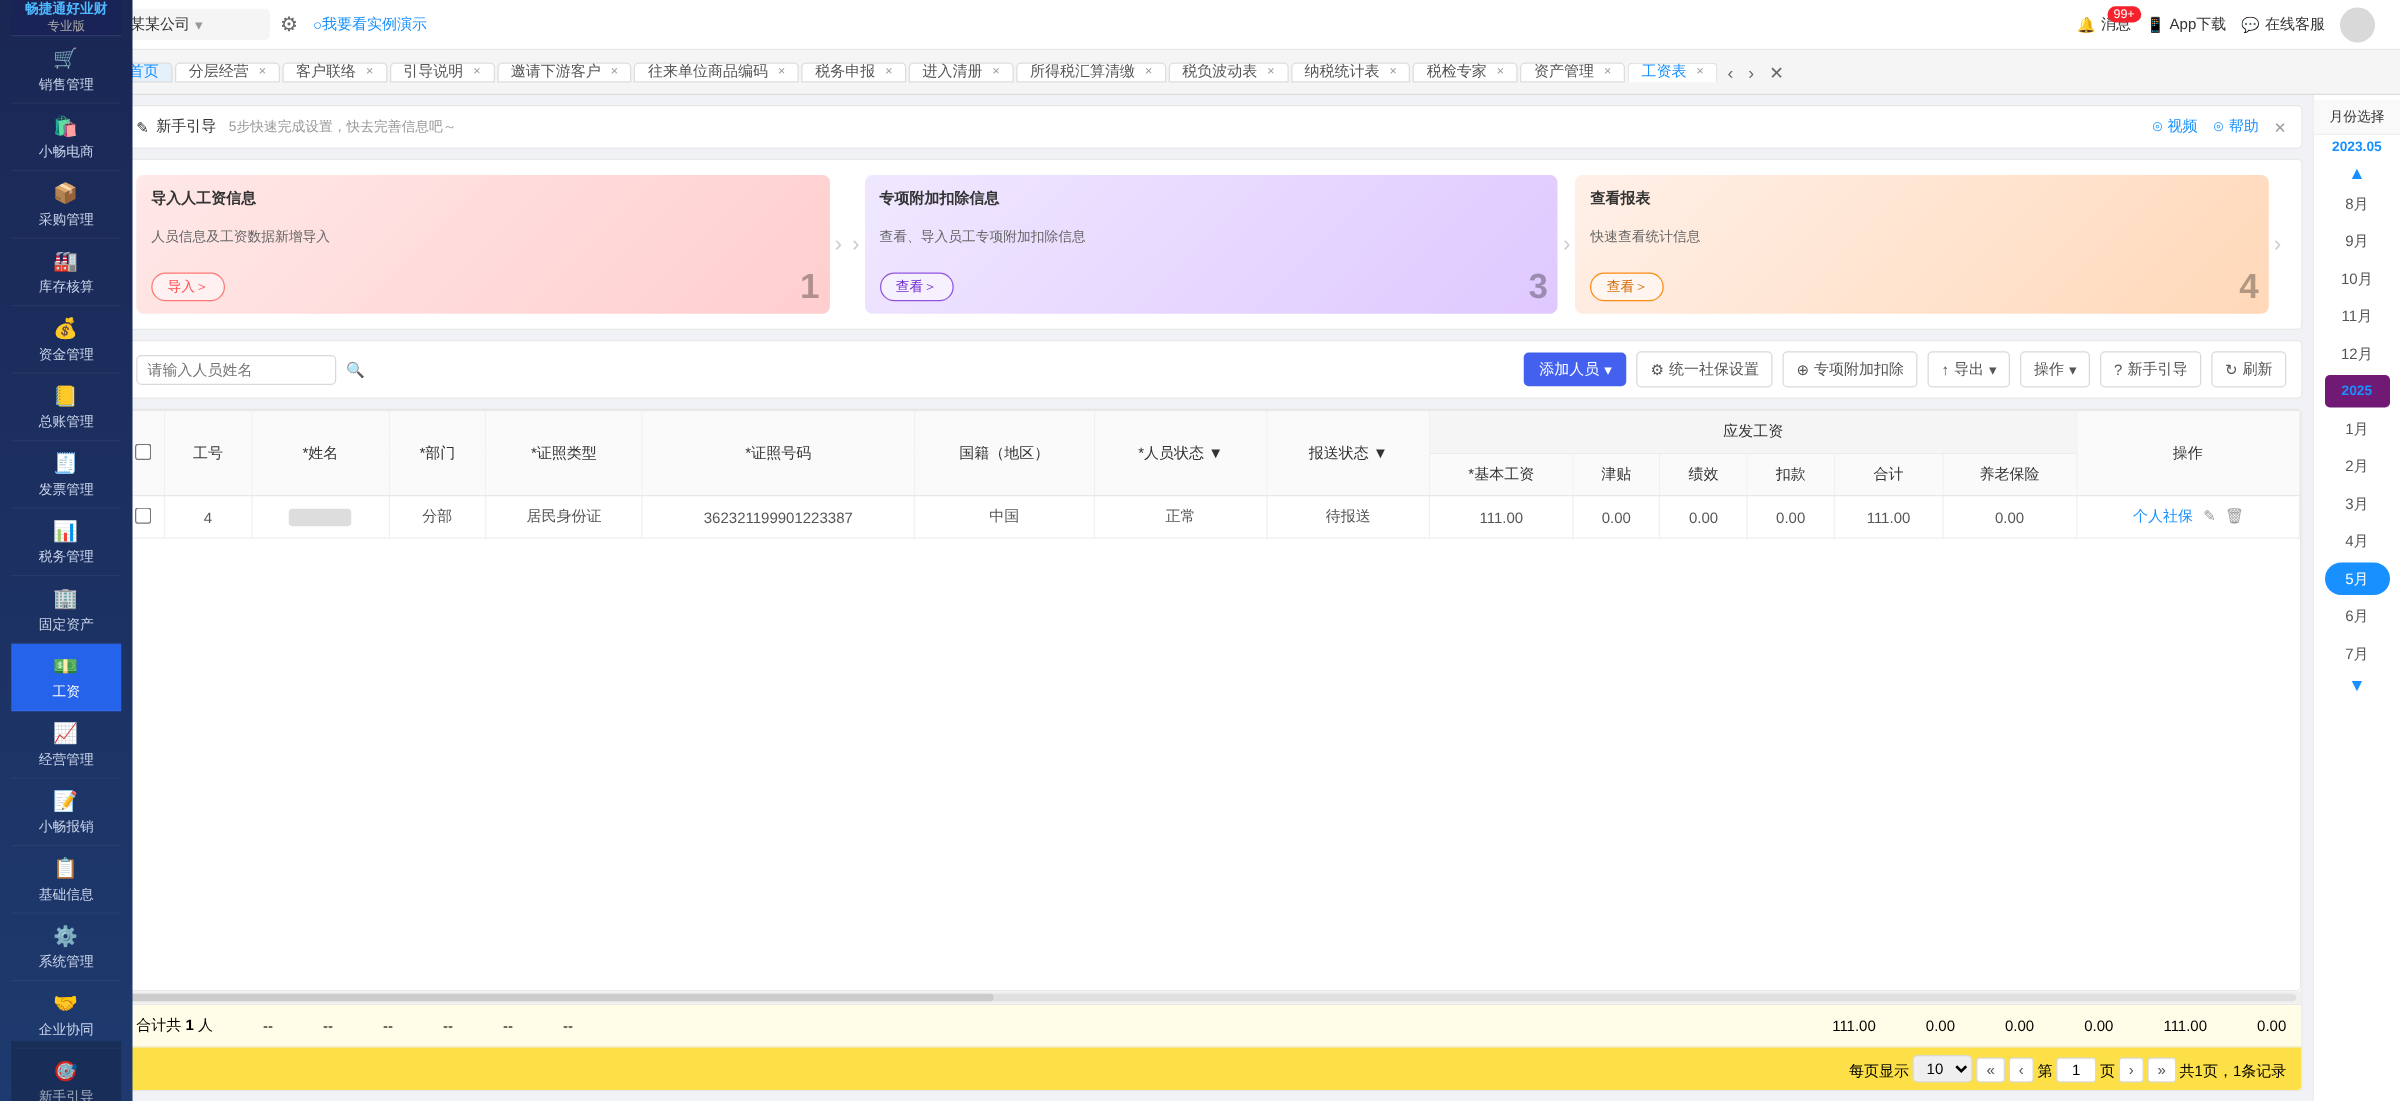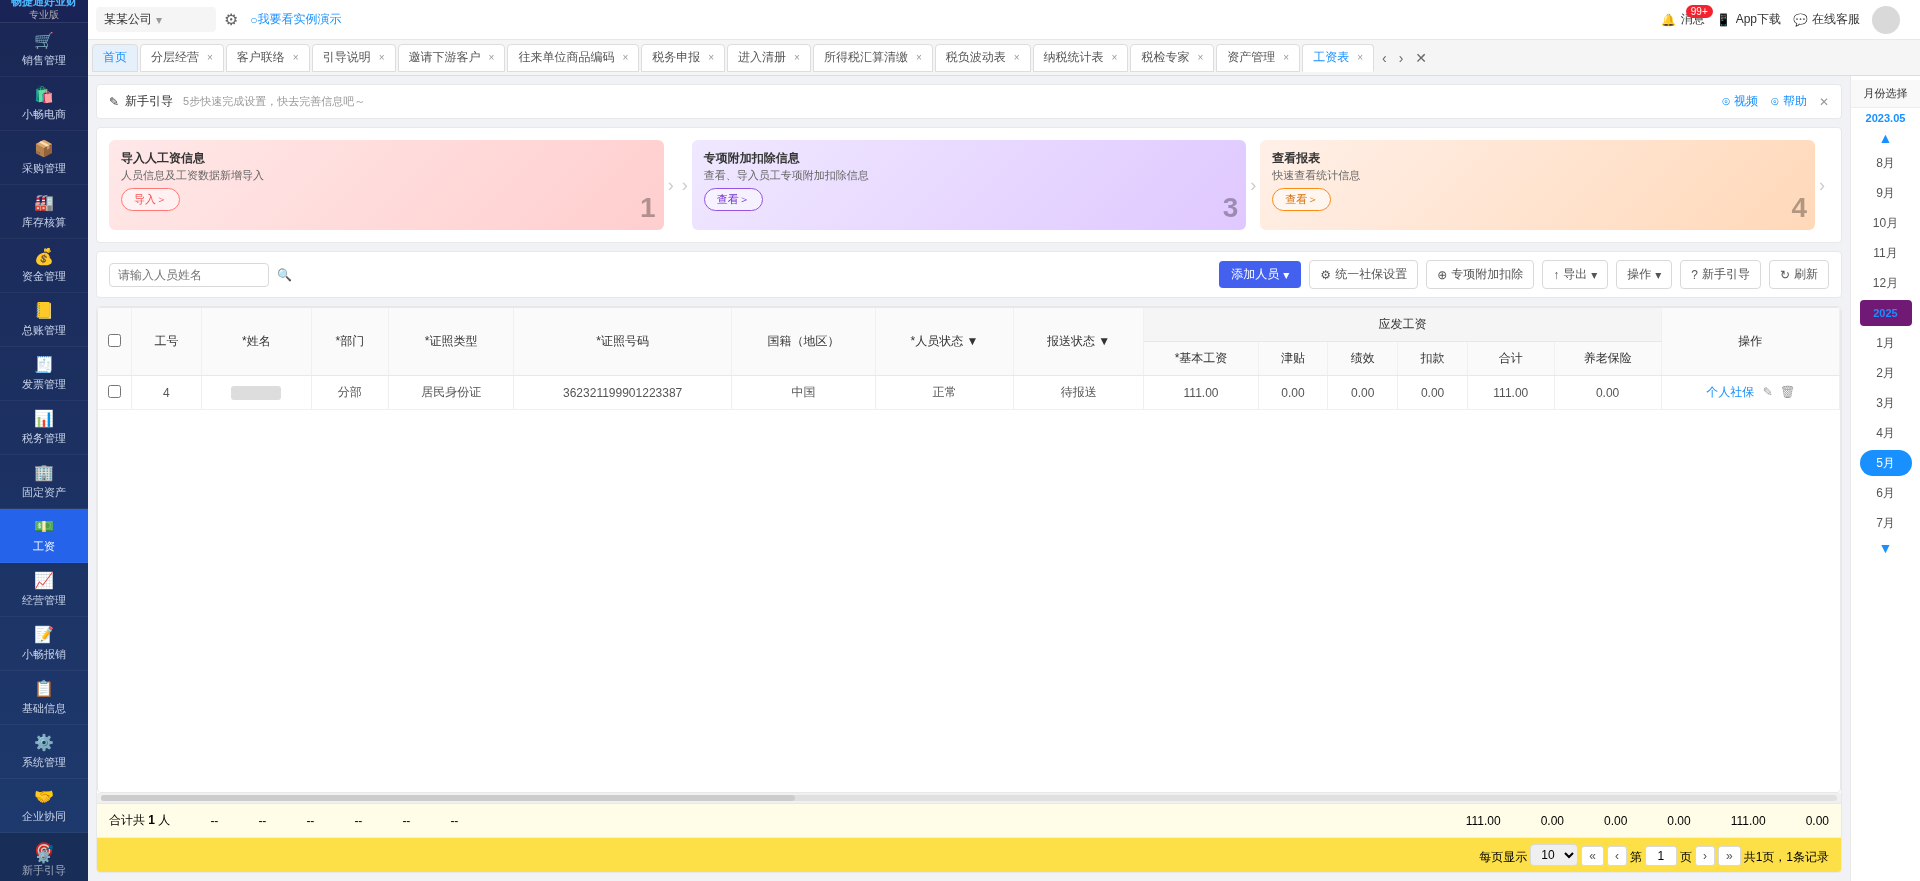--- a/index.html
+++ b/index.html
@@ -1,22 +1,22 @@
 <!DOCTYPE html>
 <html><head>
   <meta charset="utf-8">
   <style>
     * { box-sizing: border-box; margin: 0; padding: 0; font-family: 'Microsoft YaHei', Arial, sans-serif; font-size: 12px; }
     body { background: #f0f2f5; overflow: hidden; width: 1920px; height: 881px; }
 
     
     .sidebar {
-      position: fixed; left: 0; top: 0; width: 88px; height: 881px;
+      position: fixed; left: 0; top: 0; width: 106px; height: 881px;
       background: linear-gradient(180deg, #1a2755 0%, #1e3a6e 100%);
-      display: flex; flex-direction: column; align-items: center; z-index: 100; justify-content: center;
+      display: flex; flex-direction: column; align-items: center; z-index: 100;
     }
     .sidebar-logo {
       width: 88px; height: 60px; display: flex; flex-direction: column; align-items: center; justify-content: center;
       background: #1a2355; border-bottom: 1px solid rgba(255,255,255,0.1);
     }
     .sidebar-logo-text { color: #4db8ff; font-size: 11px; font-weight: bold; line-height: 1.3; text-align: center; }
     .sidebar-edition { color: #aaa; font-size: 10px; }
     .sidebar-item {
       width: 88px; height: 54px; display: flex; flex-direction: column; align-items: center; justify-content: center;
       color: #c8d3e8; cursor: pointer; border-bottom: 1px solid rgba(255,255,255,0.05);
@@ -58,21 +58,21 @@
     .topbar-avatar { width: 28px; height: 28px; background: #d9d9d9; border-radius: 50%; cursor: pointer; }
     .topbar-username { color: #333; cursor: pointer; }
 
     
     .tabbar {
       height: 36px; background: #f5f5f5; display: flex; align-items: center;
       border-bottom: 1px solid #ddd; flex-shrink: 0; overflow-x: auto; padding: 0 4px;
     }
     .tabbar::-webkit-scrollbar { height: 0; }
     .tab-item {
-      height: 28px; padding: 0 10px; display: flex; align-items: center; gap: 4px;
+      height: 16px; padding: 0 10px; display: flex; align-items: center; gap: 4px;
       background: #fff; border: 1px solid #ddd; border-radius: 4px 4px 0 0;
       cursor: pointer; white-space: nowrap; font-size: 12px; color: #555;
       margin-right: 2px; flex-shrink: 0;
     }
     .tab-item.active { background: #fff; border-bottom-color: #fff; color: #1890ff; font-weight: 500; }
     .tab-item.home { background: #e6f0fa; color: #1890ff; }
     .tab-close { color: #999; font-size: 10px; margin-left: 4px; }
     .tab-nav-btn { padding: 0 6px; cursor: pointer; color: #666; font-size: 14px; }
 
     
@@ -96,21 +96,21 @@
     .guide-actions { display: flex; align-items: center; gap: 12px; color: #1890ff; cursor: pointer; }
 
     
     .steps-container {
       background: #fff; padding: 12px; margin-bottom: 8px; border-radius: 4px;
       display: flex; align-items: center; gap: 0; flex-shrink: 0;
       border: 1px solid #e8e8e8;
     }
     .step-card {
       flex: 1; padding: 10px 12px; border-radius: 6px; position: relative;
-      display: flex; flex-direction: column; gap: 1px; min-height: 90px;
+      display: flex; flex-direction: column; gap: 16px; min-height: 90px;
     }
     .step-card-1 { background: linear-gradient(135deg, #ffe8e8, #ffcece); }
     .step-card-2 { background: linear-gradient(135deg, #e8f5e8, #c8eac8); }
     .step-card-3 { background: linear-gradient(135deg, #f0e8ff, #dfc8ff); }
     .step-card-4 { background: linear-gradient(135deg, #fff0e8, #ffd8b8); }
     .step-card-5 { background: linear-gradient(135deg, #e8f0ff, #c8d8ff); }
     .step-num { font-size: 28px; font-weight: bold; opacity: 0.3; position: absolute; bottom: 6px; right: 8px; }
     .step-title { font-size: 12px; font-weight: bold; color: #333; }
     .step-desc { font-size: 11px; color: #666; line-height: 1.4; }
     .step-btn {

